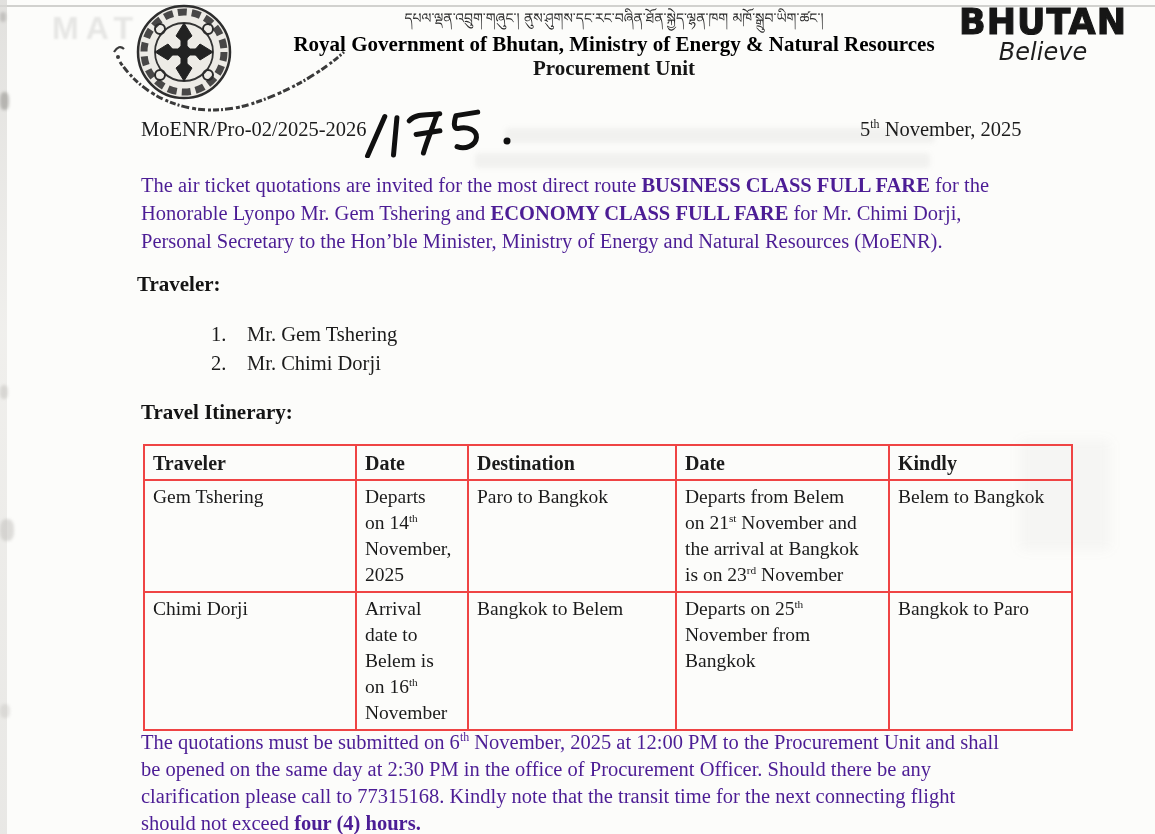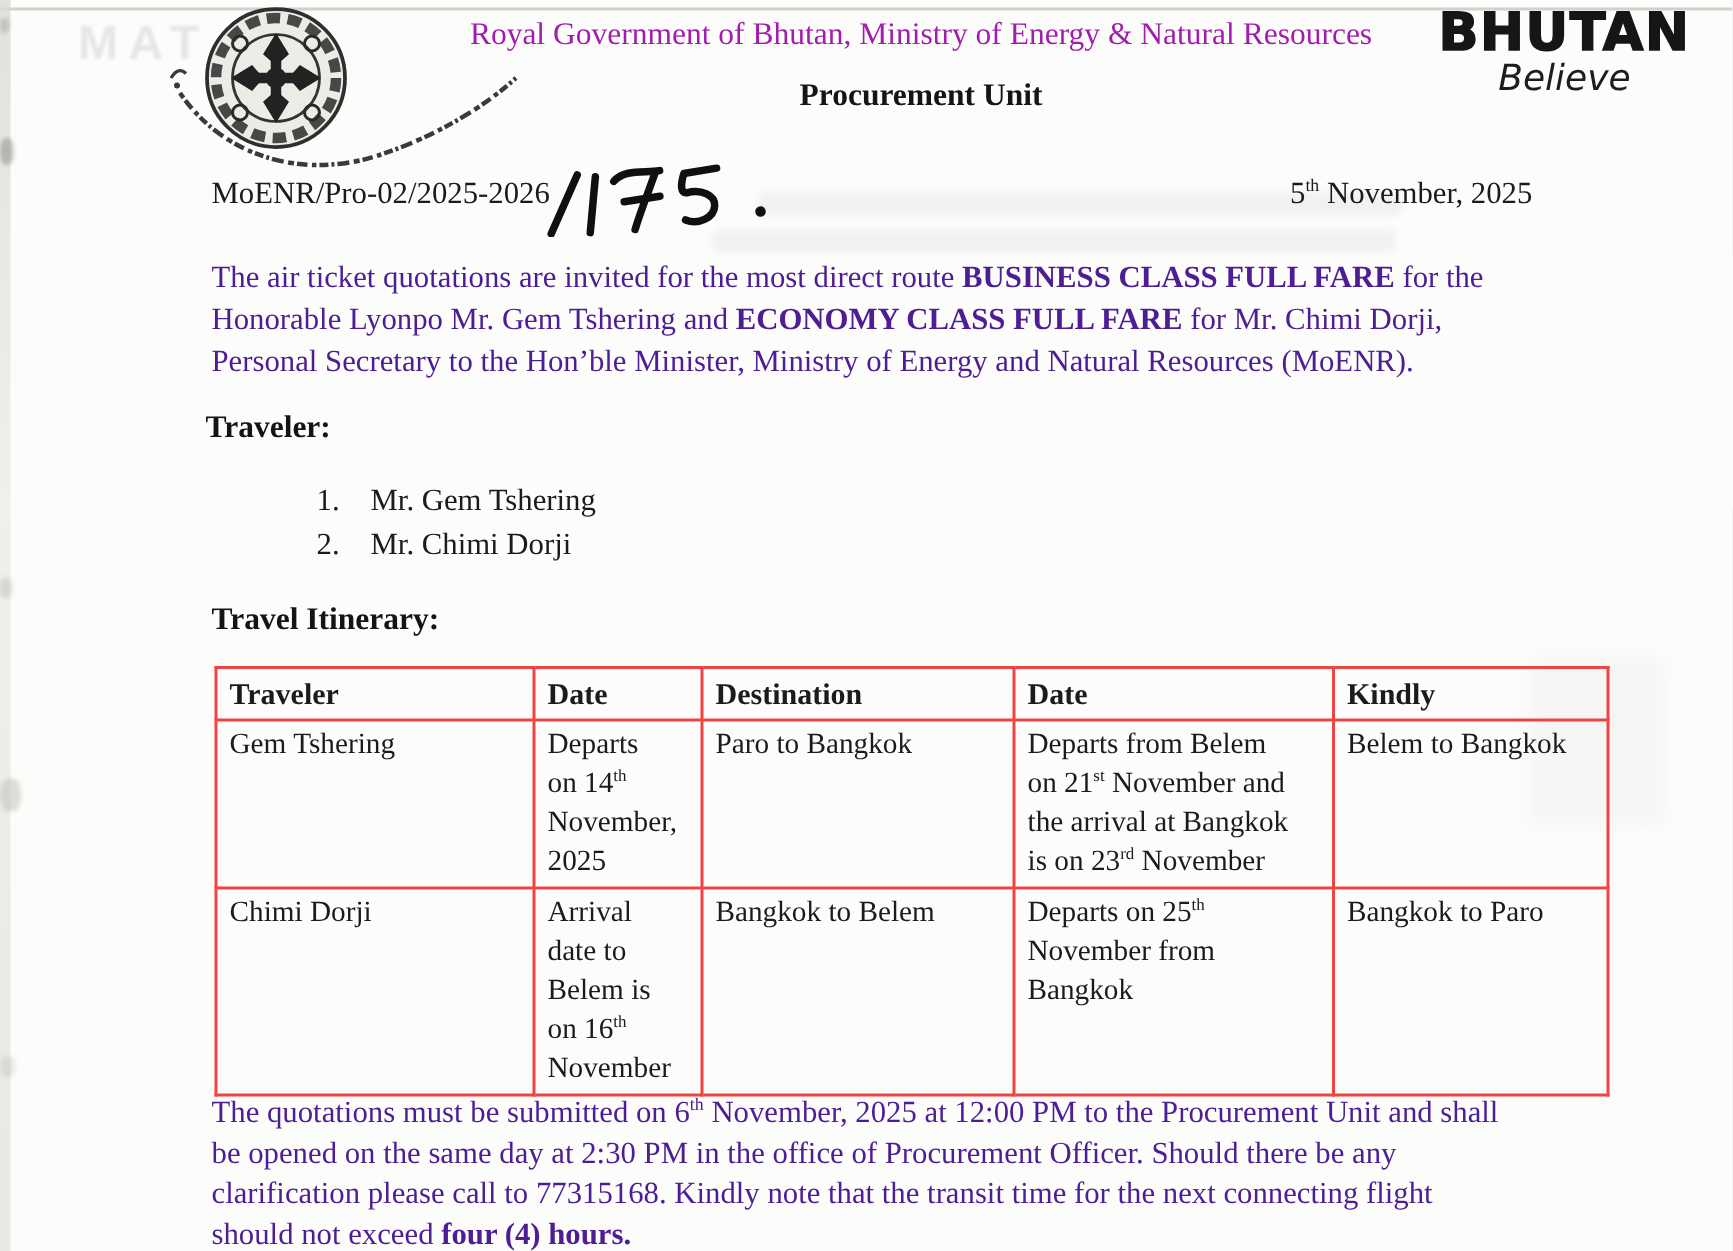--- a/index.html
+++ b/index.html
@@ -11,22 +11,22 @@
   .topline{position:absolute;top:5px;left:0;width:100%;height:2px;background:#c6c6c3;opacity:.8;}
   .edge-strip{position:absolute;top:0;left:0;width:7px;height:834px;
       background:linear-gradient(180deg,#d9d8d5,#ecebe8 40%,#e2e1de);opacity:.75;}
   .smudge{position:absolute;border-radius:40%;filter:blur(1.5px);}
   .ghost-mat{position:absolute;left:52px;top:10px;font-family:"Liberation Sans",sans-serif;
       font-weight:bold;font-size:32px;letter-spacing:7px;color:rgba(70,70,70,.12);filter:blur(1.2px);}
   .ghost-line{position:absolute;background:rgba(110,110,110,.08);filter:blur(2.5px);border-radius:4px;}
   
   .hdr-center{position:absolute;left:268px;top:7px;width:692px;text-align:center;}
   .dzongkha{font-family:"DejaVu Sans",sans-serif;font-size:14px;color:#2a2a2a;height:22px;line-height:22px;}
-  .ministry{font-weight:normal;font-size:21px;line-height:24px;margin-top:3px;color:#a21caf;}
-  .unit{font-weight:bold;font-size:21px;margin-top:17px;color:#151515;}
+  .ministry{font-weight:bold;font-size:21px;line-height:24px;margin-top:3px;color:#000000;}
+  .unit{font-weight:bold;font-size:21px;margin-top:0;color:#151515;}
   .brand{position:absolute;left:956px;top:4px;width:174px;text-align:center;color:#161616;}
   .brand-name{font-family:"DejaVu Sans","Liberation Sans",sans-serif;font-weight:bold;font-size:35px;
       line-height:36px;letter-spacing:1px;-webkit-text-stroke:1.1px #161616;}
   .brand-tag{font-family:"DejaVu Sans",sans-serif;font-style:italic;font-size:24px;line-height:25px;color:#1d1d1d;}
   
   .refnum{position:absolute;left:141px;top:118px;font-size:20.5px;}
   .hand-svg{position:absolute;left:352px;top:106px;}
   .date-line{position:absolute;left:860px;top:118px;font-size:20.5px;}
   
   .para{position:absolute;font-size:20.5px;line-height:28px;color:#4c1d95;}
@@ -79,20 +79,21 @@
         <circle cx="96" cy="73" r="5"></circle>
     </g>
     <g>
       <path d="M8,60 C38,104 92,118 142,101 C178,89 210,70 232,50" fill="none" stroke="#3a3a3a" stroke-width="3" stroke-dasharray="4 2 7 3 3 2 6 2 2 2 8 3"></path>
       <path d="M2,50 q5,-8 10,-3" fill="none" stroke="#3a3a3a" stroke-width="2.2"></path>
       <circle cx="6" cy="55" r="2" fill="#3a3a3a"></circle>
     </g>
   </svg>
 
   <div class="hdr-center">
+    <div class="dzongkha">དཔལ་ལྡན་འབྲུག་གཞུང་། ནུས་ཤུགས་དང་རང་བཞིན་ཐོན་སྐྱེད་ལྷན་ཁག མཁོ་སྒྲུབ་ཡིག་ཚང་།</div>
     <div class="ministry">Royal Government of Bhutan, Ministry of Energy &amp; Natural Resources</div>
     <div class="unit">Procurement Unit</div>
   </div>
 
   <div class="brand">
     <div class="brand-name">BHUTAN</div>
     <div class="brand-tag">Believe</div>
   </div>
 
   <div class="refnum">MoENR/Pro-02/2025-2026</div>

